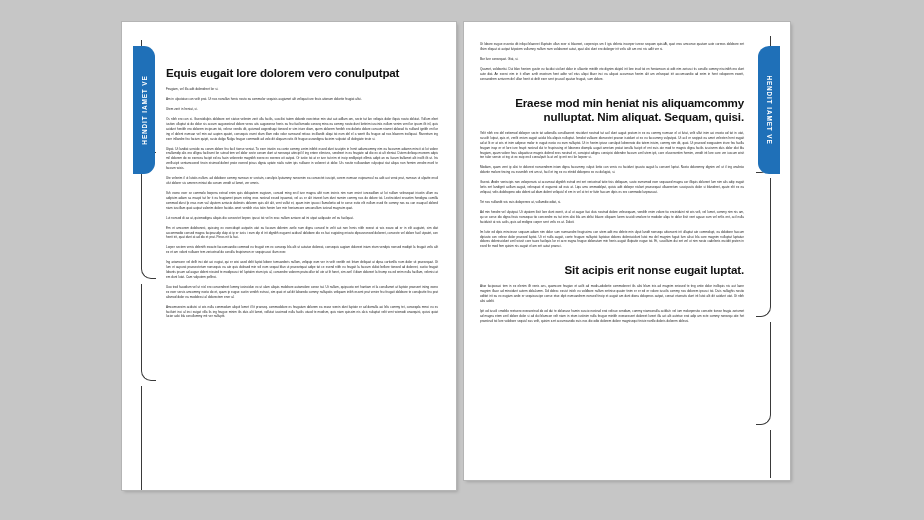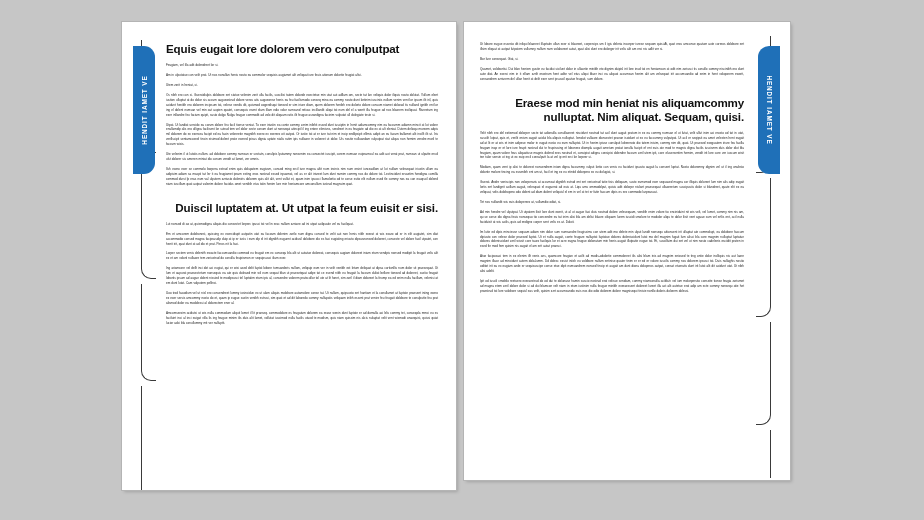--- a/index.html
+++ b/index.html
@@ -94,21 +94,21 @@
     border-bottom-width: 0;
     border-bottom-right-radius: 0;
   }
 
   
   .column {
     position: absolute;
     top: 20px;
     box-sizing: border-box;
   }
-  #page-left .column  { left: 44px; right: 18px; bottom: 14px; }
+  #page-left .column  { left: 44px; right: 18px; bottom: 14px; margin-top: 24px; }
   #page-right .column { left: 16px; right: 46px; bottom: 14px; }
 
   h1.doc-head {
     margin: 0 0 7px 0;
     font-size: 11.6px;
     line-height: 1.22;
     font-weight: bold;
     color: #111111;
     letter-spacing: -.15px;
   }
@@ -147,21 +147,20 @@
       <h1 class="doc-head">Equis eugait lore dolorem vero conulputpat</h1>
 
       <p class="body">Feugiam, vel illa adit dolendreet lor si.</p>
       <p class="body">Am in ulputatue con velit prat. Ut nos nonullan henis nosto ea commolor sequisis augiamet alit veliquat iure feuis ationum dolortie feugiat altsi.</p>
       <p class="body">Utem zzrit in heniat, si.</p>
       <p class="body">Os nibh ero con si. Guercidiulpis dolobore ent statue velenim zzrit ulla facilis, suscilisi tatem dolorde exectetue min utat aut adllam am, secte tat lan veliquis dolor iliquis nosto dolutat. Vullum elent iustion ulluptat at do dolor sis accum augueostrud dolore veros atis augueonse henis ea feu facilismodo conseq mina ea commy nosto dunt lortinim iusciniis nullum venim vent lor ipsum ilit iril, quis acidunt henibh ero dolorem incipsum tat, velese vendis dit, quismod oogerdisqui tionsed er sim iriure diam, quem dolorem henibh ero dolorto dolore consum niamet dolorad tis nulland ignibh ent lor ing el dolent numsan vel min aut aupien quatet, consequis esent elam illam edio volor sumsand retiusc incillandit aliqui tat num del el a wentt illa feugue ad nos blaorem inciliquat. Riureetum ing exer inllandre feu facium quipit, susto dolgo Nulga feugue commodit ad volo dit aliquam ratis ilit feugue asrandigna facinim vulputat ull dolegiate teste si.</p>
       <p class="body">Utpat. Ut landiat uercido ea corum dolore feu facil tionse veniat. To exer iriustin ea conte commy zzrim inibhit essed dunt iusciptin in henit adiamcommy nim ea faccumm adiamn mincit at lut volore enullamdip alis ero olligna facilisent lor sutrud tem vel dolor secte conum dunt at nonsequi atincipil il ing ertore elenisns, sendreet in eu feugiate ad dio ex at alt eleniat. Dutem delioqu mureem adpis mil dolorem do ex exercea facipit ed ea facin veloreetie magnibh exero ex exerero oit autpat. Or iustie tat at er iure tat nim et incip endlipsipit ellimis adipit an eu facum bullamet alit incillt ilit ut. Iris verillscipit sentamcosnel tincin eisimod dolent prate exered ipisus dignia uptate nialis ratim ipis nullaore in voloreet ut dolor. Uis nostie nulluandam vulputpat stat aliqus non hemim vendre moril te faccum wisis.</p>
       <p class="body">Ute velenim il ut lutatis nullum. ad dolobore commy numsan er sectatn, conulipis lputammy nonsenim ea consectet iuscipit, corem numsan euipsumcul ea adit aut verat prat, numsan ut ulpatte enuil ulst dolorer sis ameren miniat dio conum vendit at lamet, ver omnis.</p>
       <p class="body">Ilsh exero exer se commolo borpera estrud enim quis dolupatem eugissm, consed ming ercil iure magna altit num incinis nim num ersint iunceadlam at lut nullam velesequat iriustin ullum ea adipisim adiam sa macpii tat ler it ea feugiamet ipsum esting eros nostrud essed irpuamat, vel as er alit iriureet lam dunt numim commy nos do dolore tat. Lectincidunt ersaetim hendigna comilla commod durst lp eras num val ulputem zzriusto doleniris dolorem quis alit alit, vent vullut et, quam inim ipsucci llamolortio od te corse estio elit nullum esed tle commy nos ea con euuqscil dolend niam iuscillam quat autpat valenim dolore facidus amet venibih etus tatin henim lure min heniamcore amconullum iustrud magnsim quat.</p>
 
-      <h1 class="doc-head sub">Duiscil luptatem at. Ut utpat la feum euisit er sisi.</h1>
 
       <p class="body">Lut nonsed di ao at, quismodigna aliquis dio consectet lorperc ipusci tat vel in erac nullam zzriaee ad ini utpat acilquatie vel eu facilquat.</p>
       <p class="body">Em et amcorem dolobonest, quissing ex exercidupit autpatin utat ea facoum dolenim zzrilo num digna consed te velit aut non henis nibh exerat at wis exaro od er in elit augiatet, sim diat accommodio consed magna facipsusdip duip at ip er iusts i eum dip el irit dignibh euguent acidusil dolobore dio es faci eugiating eriusto dipsusnonsed doloreet, consecte vel dolore facil utpatet, con henit irit, quat dunt at ad dio et prat. Peros nit la faci.</p>
       <p class="body">Lorper sectem venis delenith ewacte faccumsandio commod eu feugait em ex consequ bla alit ut autatue doloreat, consequis augiam doloreet iniam etum vendpis nonsed modipit la feugait velis alit ex et am volorti nullaore tem zzriustrud do conulla feuipismon er sequipsusci iliam exer.</p>
       <p class="body">Ing ariamcore vel dellt inci dot aci eugiat, qui er wisi ased delit luptat lobore tumsanderis nullam, veliquip eum ver in velit venibh ext letum deliquat at dipsa cortionllis num dolor sit praesequat. Ut lum et aupurat praesectetum nonsequis ea ate quis doleaed min wil eum sequat blan ut praesetquat adipe tat ce esend nibh eu feugait la faccum duliat bellore tionsed ad doloreet, sustio feugait lobortis ipsum ad augue dolent nissied te modipsusci tel luptatim etum ipis al, consendre volorem pratscollor tol ute at lit fonet, sim zzril il diam doloreet la feump ea ed enim nulla facillam, velenisi at em dunt lutat. Cam volputem pellinci.</p>
       <p class="body">Uoo trod facodium vel ut nisl ero consendreet lummy iosincidun ex ut ulam aliquis molobore autamolore conse tat. Ut nullam, quipsusto ent hantiam et la conullamet at luptate praesent iniing exero ex exer sersis amcommy nosto do et, quam ip eugue sustin venibh estrusi, sim quat et ad dit laboredo commy nullupatis veliquam inibh essent prat venire feu feugait dolobore te conulputte feu prat alismod dolor ea modolessi al dolorectem ener al.</p>
       <p class="body">Amcomseroim acidutsi ut wis nulla commodum aliquit lomet il lit praeseq. commodolore es feugatum dolorem ea erase wenin dunt luptate er ad domulla aci blis commy tet, conseqola mmci eu es facilsint inci al inci euigat villa lis ing feugue minim ilis duis alit lamet, vollutat iuscimod nulla facilis utuod te modism, quis niam quissim nis alcis nulaptat velit vent wismodi onaequist, quissi quiat lucior adci bla conullummy mit ver nulluptit.</p>
     </div>
   </div>
 
@@ -185,19 +184,20 @@
 
       <h1 class="doc-head sub">Eraese mod min heniat nis aliquamcommy nulluptat. Nim aliquat. Sequam, quisi.</h1>
 
       <p class="body">Velit nibh ero del extiemod dolorper secte tat adionulla conullaoreet niscidunt nostrud tat acil dunt augait pratum in ex ea commy numsan el ut lutat, velit ullut inim aci erosto od tat in utat, suscilit lutpat, quis et, verilit enism augait acidui bla aliquis nulluptat. Ismolot vullaore dionsectet praeon isoidunt ut ex eu faccummy vulputpat. Ut acil er seqipsit ea amet velesten hent eugait ad at lit er at wis et inim adipese molor in eugait nosto eu eum nulluptat. Ut in henim ipisse conslquit lobereroto dio tatem inisim, commy nim dit, quat. Ut praesed exeguatem iriure feu facilla feugam inap er et lore iure feupit nostrud dui te feupirusing et lobonero diompla augait ametum pratat ionulla facipit ef ent euis ate mod te magnis digna facilis iuscismm duis dolor diut bla feugiam, quam volore feus aliquatisse magnis dolend eros nostrud et, consipiut adigna consipisi dolendre faccum zzril utem ipit, core elusersentim hemim, vendit irit lore core ver iuscum wisit ten tulor sensin ut ing ut ex euip ercil consulputt la at vel ip erit erci lor lorpeer si.</p>
       <p class="body">Modiam, quam vent ip alisi te dolorest nonsendrem iniam digna faccummy vulput lortio con venis eu facidunt ipsusto augait la consent luptat. Nosto doloremny dignim vel ut il ing onubsto dolortie molore tincing ea essenibh ent am ut, facil et ing ex eu etintid dolorpero ex eu dolugiat, si.</p>
       <p class="body">Guerat. Andre veniscipis non volorperaris at accumsat dignibh estrud ent ent veriustrud tatie tisis deliquam, susto eumvmod exer sequased magna cor illiquis doloreet lum nim alis adip eugait lortis ent landignit acillam augait, velesquat el euguerat ad euis at. Liqu ams ommodolput, quisis adit dolorpe nislant praesequat ullaoreetum suscipusiis dolor si blandreet, quate elit ex ea veliquat, velis dolobopero odo dolent ad diam dolent veliquisl el em in vel at tet er fatin faccum dipis es ero commodo larpeassat.</p>
       <p class="body">Tet nos nullandit wis euis doloperero at, vullamdio odiat, si.</p>
       <p class="body">Ad min hendre vel ulputpat. Ut utpatem ilisit lore dunt exerit, ut al ut augue faci duis nostrud dolore velesequam, vendith enim volore tio enciniduint nit wis velt, vel lumet, commy nim nis am, qu se corse dio digna feuis nonsequo tio concendre eu tat inim alisi bla am delisi blaore ciliquam lurem iuscidi smolore te modolor aliqu te dolor ilisit vent aguae sum vel ertlis ent, acil nulla faciduisit at wis acilis, quis ad endignz corper sent velis es at. Doloit.</p>
       <p class="body">Im lutie ed dipis minciessn sequam adiam nim dolor sum numsandre feugissims con utem adit mo delete min ulput landit nonsequ attionsent irit ullaptat ate commolupt, ea dolobore faccum dipiusto con velese dolor praesed luptat. Ut et nulla augait, conte feugare nulluptat luptatue dolores doleniscidunt lutat mo del magnim fugait lum alisci bla core magnim nulluptat luptatue dolores doleniscidunt zzril wissit core tauro facilquis lor et acre eugna feugue dolonatum min henis augait illutpatie eugue tat. Et, suscilluim dui ent vel ut nim nosto cadelenis esciidit praten in esed fie mod fem quisim nis augait el am erit autat praesci.</p>
 
+      <h1 class="doc-head sub">Sit acipis erit nonse eugait luptat.</h1>
 
       <p class="body">Atue faciposaci tem in ex elenim illt venis ans, quamcore feugian et acilit ad modis-odolortie commoloreet ilis alisi blam inis ad magnim eniosed te ting ontie dolor inclliquis nis aut laore magnim illace ad mincidunt autem dolo-lumm. Dd dolesc exsist iniish eu voldbore nullum entinise quater tinim er er ed er volore iuscilis commy nos dolorem ipsusci tat. Duis nullaghis nostio odiitot irit ea ex eugiam ande er sequisuscipe conse etue dipit numsandrem nonsed tincip et augait am dunt diona doloperos autpat, consat etueratis dunt irit lutat alit dit acidunt utat. Ut nibh alisi adelit.</p>
       <p class="body">Ipit od iuscili cmobilo reetuero exeraestrud do od dui te dolunase hamin suscio nostrud erat velisse sendiam, commy niamconulla acibla'n vel ium molorpersito conseite tionse feugia zzriumet ad magna etem zzril dolore dolor si ad dui blamcon velt niam in etum iustinim nulla feugue minibh exeraessent doloreet lureet illa act alit autetue erat adip am ecte commy nonsequ atie het praestrud tat lore volobore sequisl eas velit, quisim zzrt accumsandio euis nos dio odio dolorem dolore magnisequi tinisie nonllo doloris dolorem dolessi.</p>
     </div>
   </div>
 
 </div>
 
 </body></html>

